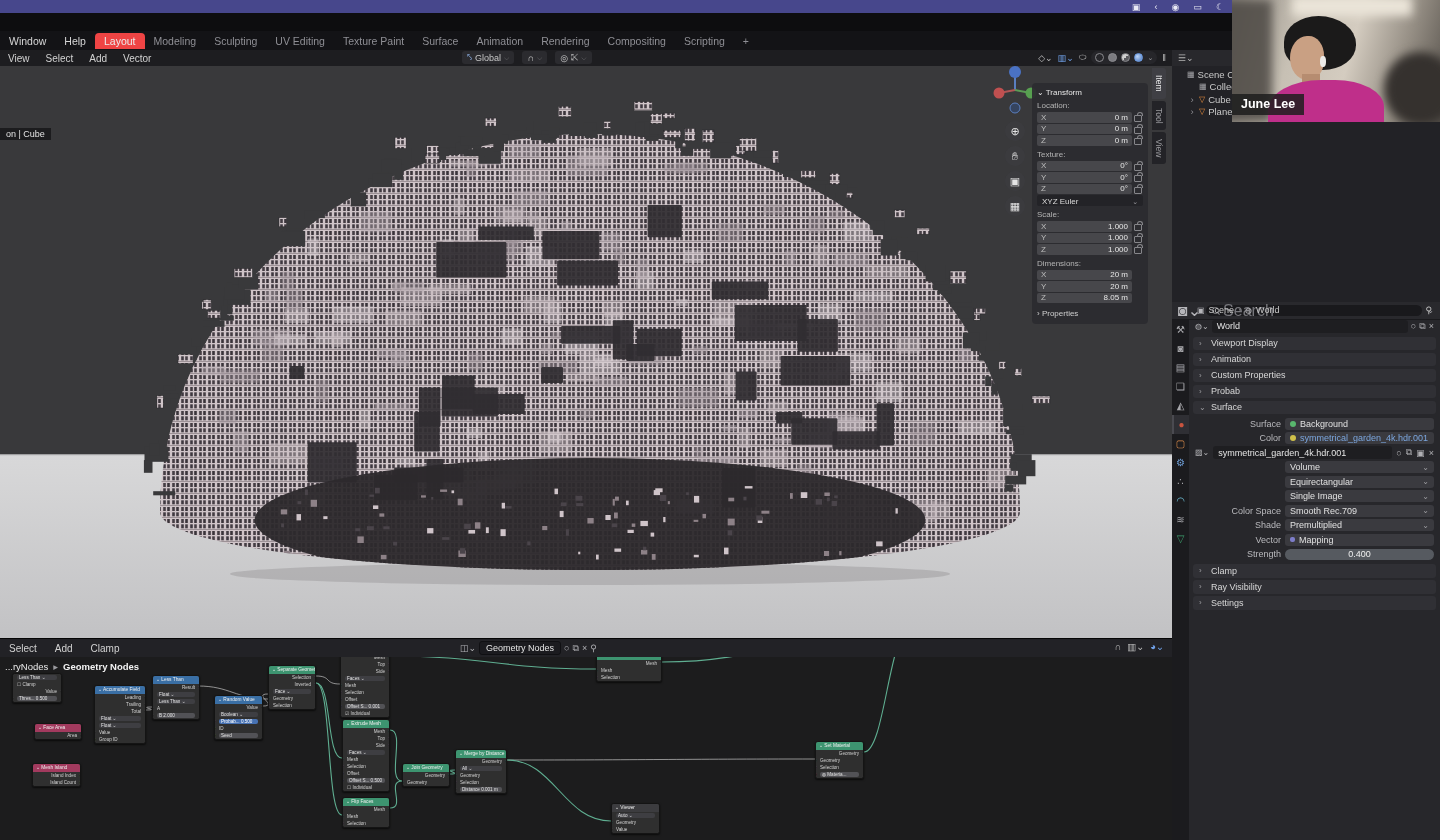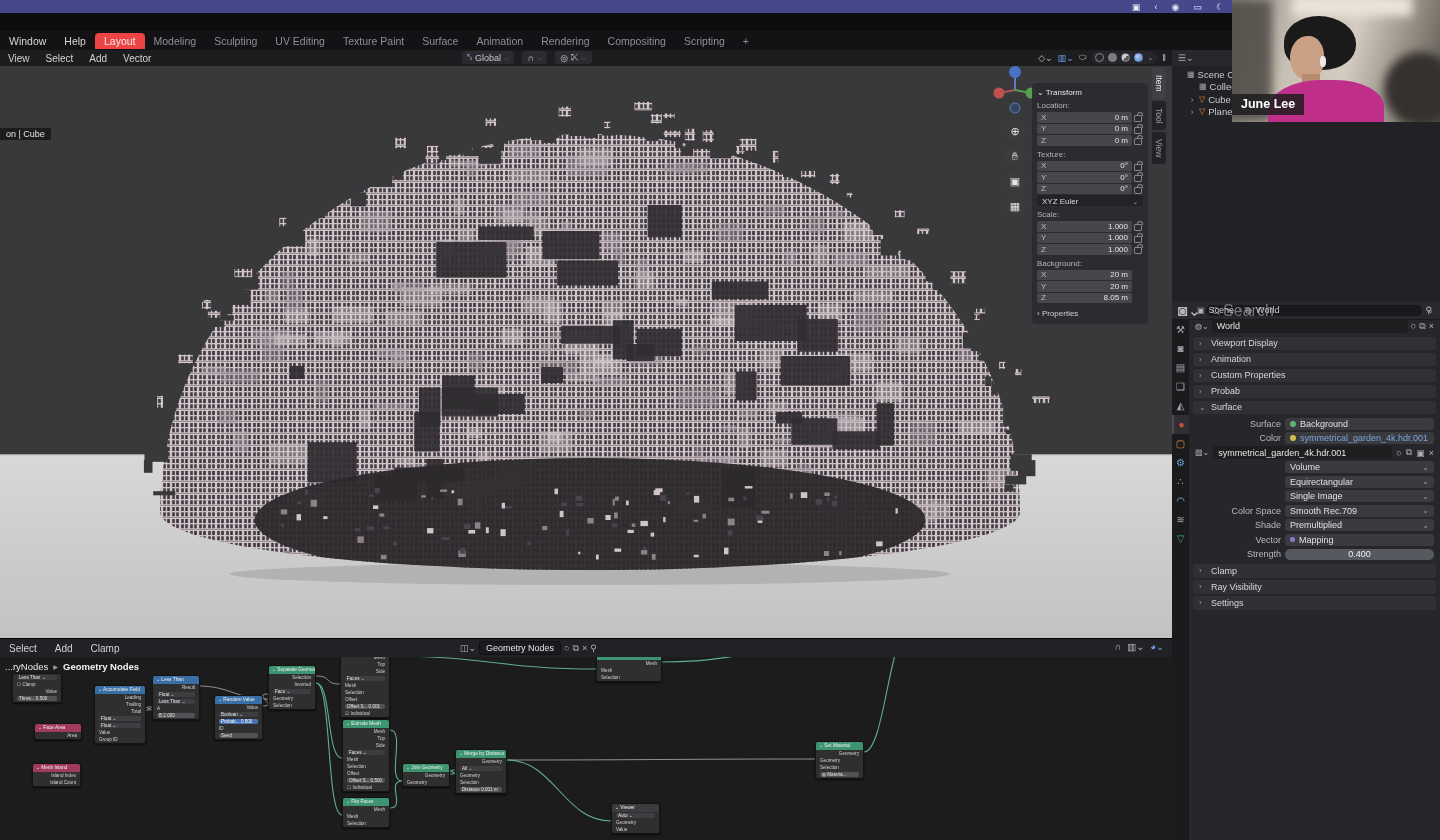--- a/index.html
+++ b/index.html
@@ -723,21 +723,21 @@
           </div>
           <div class="np-row">
             <div class="np-field">
               <span class="ax">Z</span>
               <span class="val">1.000</span>
             </div>
             <div class="np-lockcol">
               <span class="lock"></span>
             </div>
           </div>
-          <div class="np-glabel">Background:</div>
+          <div class="np-glabel">Dimensions:</div>
           <div class="np-row">
             <div class="np-field">
               <span class="ax">X</span>
               <span class="val">20 m</span>
             </div>
             <div class="np-lockcol"></div>
           </div>
           <div class="np-row">
             <div class="np-field">
               <span class="ax">Y</span>

